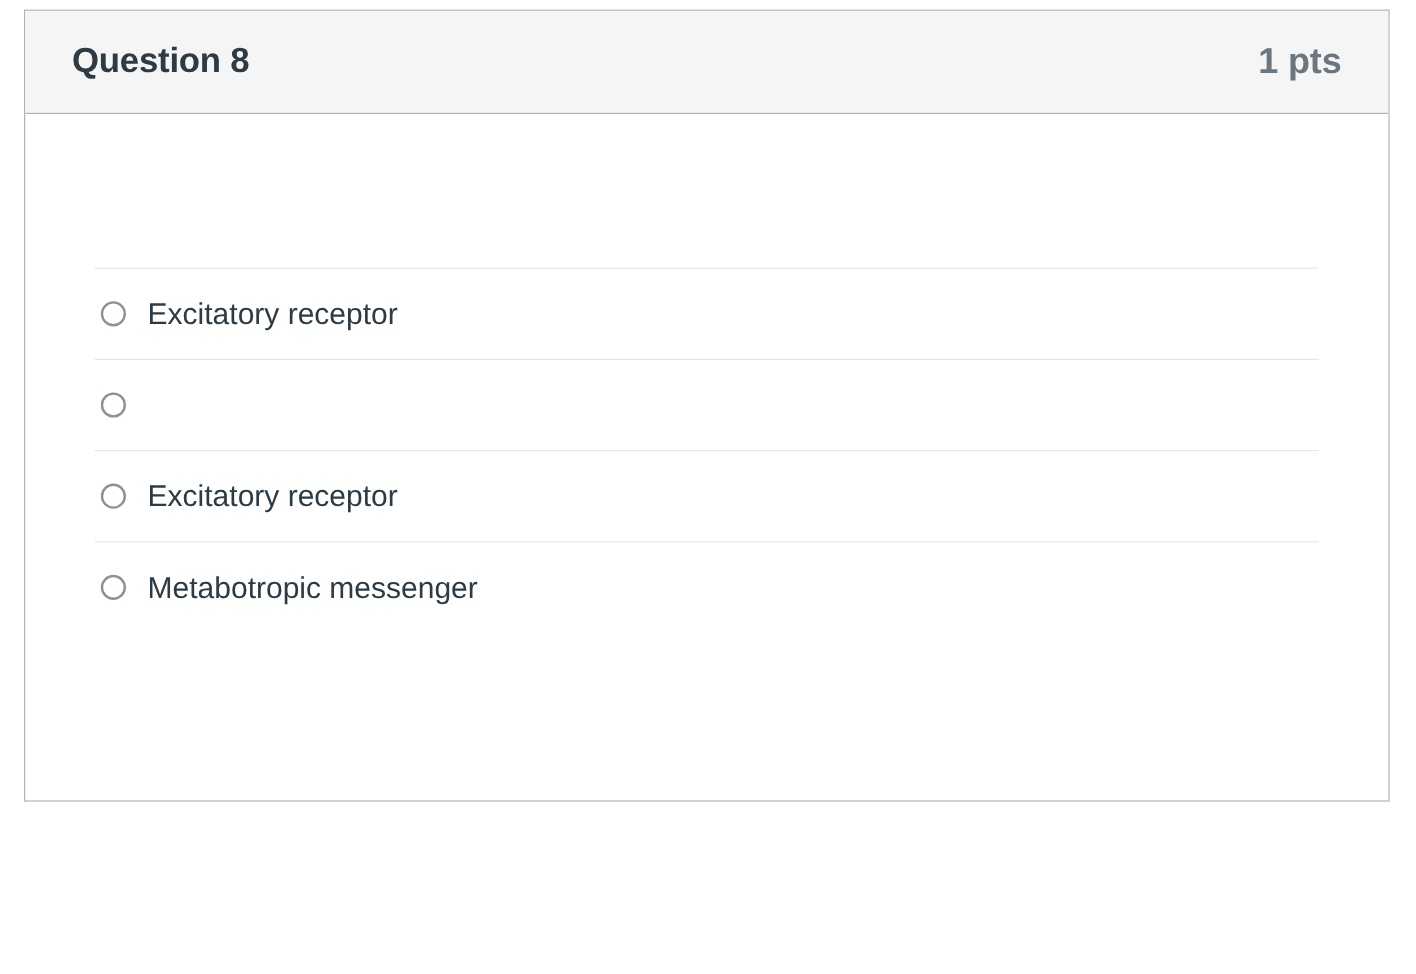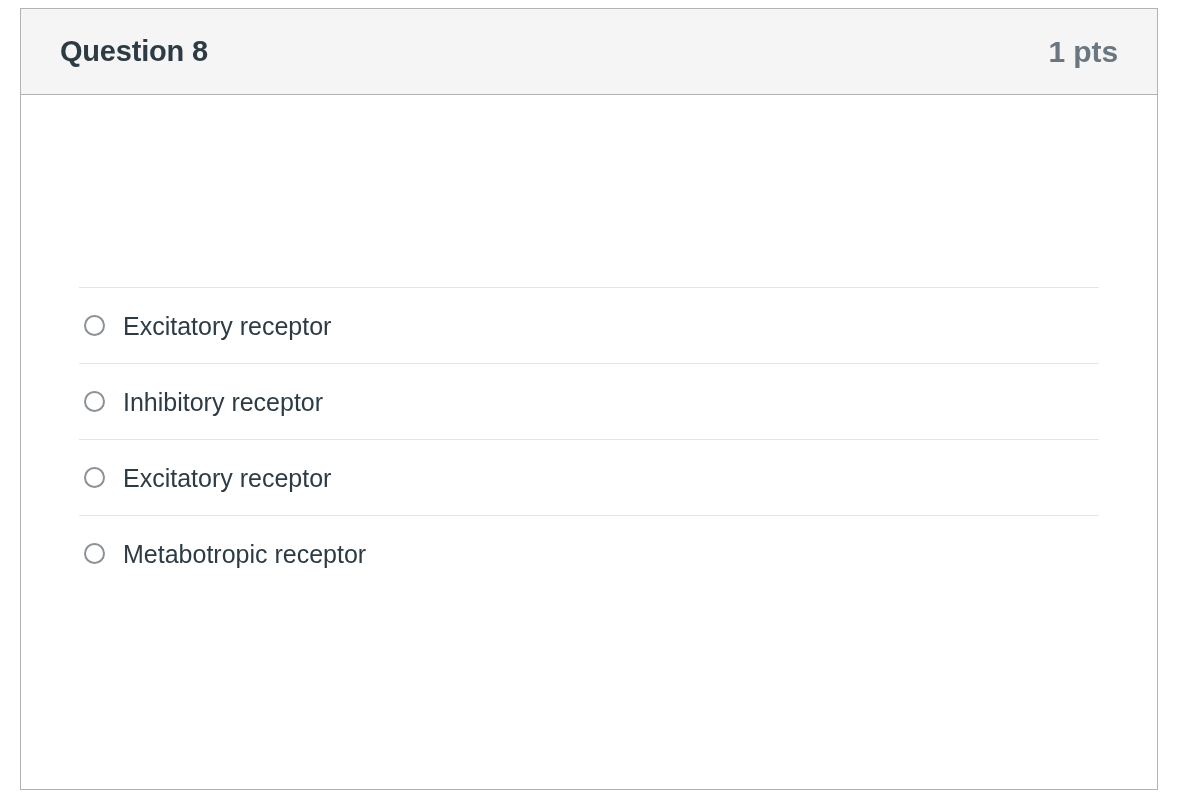--- a/index.html
+++ b/index.html
@@ -12,21 +12,21 @@
     background: #ffffff;
     font-family: "Liberation Sans", sans-serif;
     -webkit-font-smoothing: antialiased;
   }
 
   .quiz-card {
     position: absolute;
     left: 20px;
     top: 8px;
     width: 1138px;
-    height: 782px;
+    height: 660px;
     border: 1px solid #b1b3b6;
     background: #ffffff;
     overflow: hidden;
   }
 
   .question-header {
     height: 86px;
     background: #f5f5f5;
     border-bottom: 1px solid #b1b3b6;
     display: flex;
@@ -56,21 +56,21 @@
   .question-text {
     font-size: 26px;
     line-height: 46px;
     color: #2d3b45;
     font-weight: normal;
     max-width: 1025px;
     margin: 0;
   }
 
   .answers {
-    margin-top: 104px;
+    margin-top: 40px;
     padding: 0 18px 0 18px;
   }
 
   .answer-row {
     border-top: 1px solid #e5e5e5;
     height: 76px;
     display: flex;
     align-items: center;
     padding-left: 5px;
     cursor: pointer;
@@ -106,29 +106,28 @@
 
     <div class="answers">
 
       <div class="answer-row">
         <span class="radio"></span>
         <span class="answer-label">Excitatory receptor</span>
       </div>
 
       <div class="answer-row">
         <span class="radio"></span>
-        <span class="answer-label">Inhibitory receptor</span>
       </div>
 
       <div class="answer-row">
         <span class="radio"></span>
         <span class="answer-label">Excitatory receptor</span>
       </div>
 
       <div class="answer-row">
         <span class="radio"></span>
-        <span class="answer-label">Metabotropic receptor</span>
+        <span class="answer-label">Metabotropic messenger</span>
       </div>
 
     </div>
   </div>
 
 </div>
 
 </body></html>

